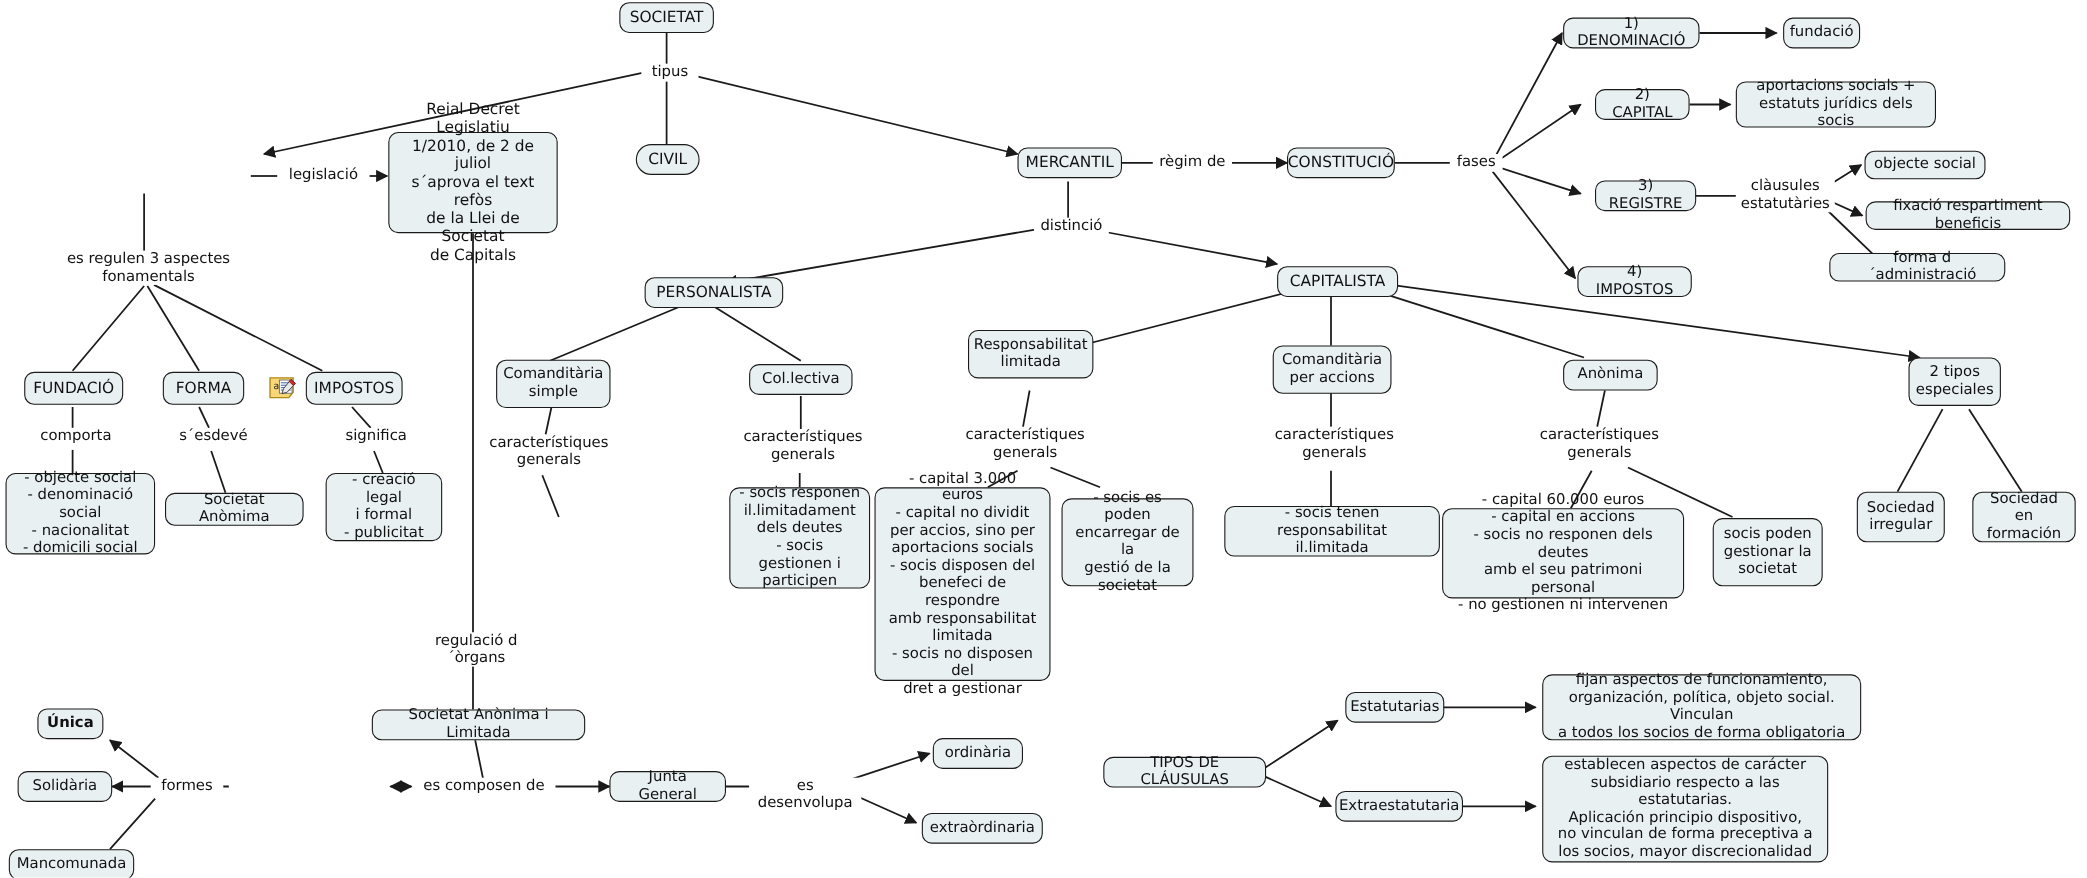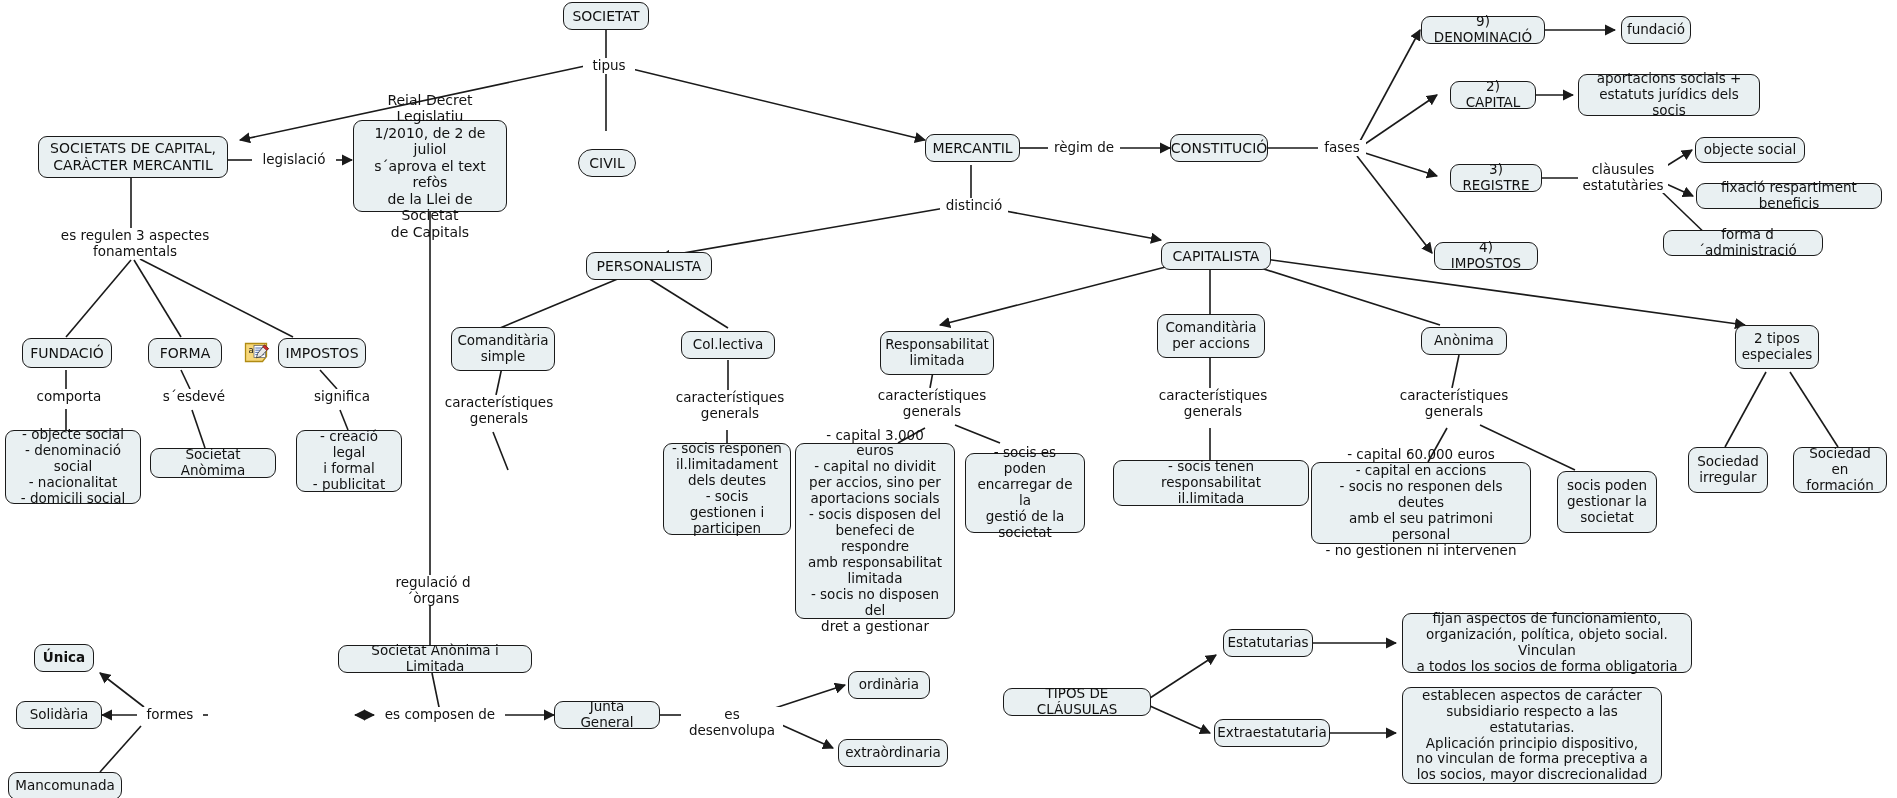--- a/index.html
+++ b/index.html
@@ -149,37 +149,35 @@
       <path d="M 775 722 L 833 748" marker-end="url(#ah)"></path>
 
       <path d="M 1150 698 L 1216 655" marker-end="url(#ah)"></path>
       <path d="M 1150 706 L 1210 733" marker-end="url(#ah)"></path>
       <path d="M 1310 643 L 1396 643" marker-end="url(#ah)"></path>
       <path d="M 1330 733 L 1396 733" marker-end="url(#ah)"></path>
     </g>
   </svg>
 
   <div class="node med" style="left:563px;top:2px;width:86px;height:28px;"><span>SOCIETAT</span></div>
-  <div class="node med" style="left:578px;top:149px;width:58px;height:28px;border-radius:14px;"><span>CIVIL</span></div>
+  <div class="node med" style="left:578px;top:131px;width:58px;height:28px;border-radius:14px;"><span>CIVIL</span></div>
   <div class="node med" style="left:925px;top:134px;width:95px;height:28px;"><span>MERCANTIL</span></div>
   <div class="node med" style="left:1170px;top:134px;width:98px;height:28px;"><span>CONSTITUCIÓ</span></div>
 
-  <div class="node small" style="left:1421px;top:16px;width:124px;height:28px;"><span>9) DENOMINACIÓ</span></div>
+  <div class="node small" style="left:1421px;top:16px;width:124px;height:28px;"><span>1) DENOMINACIÓ</span></div>
   <div class="node small" style="left:1621px;top:16px;width:70px;height:28px;"><span>fundació</span></div>
   <div class="node small" style="left:1450px;top:81px;width:86px;height:28px;"><span>2) CAPITAL</span></div>
   <div class="node small" style="left:1578px;top:74px;width:182px;height:42px;"><span>aportacions socials +
 estatuts jurídics dels socis</span></div>
   <div class="node small" style="left:1450px;top:164px;width:92px;height:28px;"><span>3) REGISTRE</span></div>
   <div class="node small" style="left:1695px;top:137px;width:110px;height:26px;"><span>objecte social</span></div>
   <div class="node small" style="left:1696px;top:183px;width:186px;height:26px;"><span>fixació respartiment beneficis</span></div>
   <div class="node small" style="left:1663px;top:230px;width:160px;height:26px;padding-left:16px;"><span>forma d´administració</span></div>
   <div class="node small" style="left:1434px;top:242px;width:104px;height:28px;"><span>4) IMPOSTOS</span></div>
 
-  <div class="node med" style="left:38px;top:136px;width:190px;height:42px;"><span>SOCIETATS DE CAPITAL,
-CARÀCTER MERCANTIL</span></div>
   <div class="node med" style="left:353px;top:120px;width:154px;height:92px;"><span>Reial Decret Legislatiu
 1/2010, de 2 de juliol
 s´aprova el text refòs
 de la Llei de Societat
 de Capitals</span></div>
 
   <div class="node med" style="left:22px;top:338px;width:90px;height:30px;"><span>FUNDACIÓ</span></div>
   <div class="node med" style="left:148px;top:338px;width:74px;height:30px;"><span>FORMA</span></div>
   <div class="node med" style="left:278px;top:338px;width:88px;height:30px;"><span>IMPOSTOS</span></div>
 
@@ -207,21 +205,21 @@
   <div class="node small" style="left:296px;top:430px;width:106px;height:62px;"><span>- creació legal
 i formal
 - publicitat</span></div>
 
   <div class="node med" style="left:586px;top:252px;width:126px;height:28px;"><span>PERSONALISTA</span></div>
   <div class="node med" style="left:1161px;top:242px;width:110px;height:28px;"><span>CAPITALISTA</span></div>
 
   <div class="node small" style="left:451px;top:327px;width:104px;height:44px;"><span>Comanditària
 simple</span></div>
   <div class="node small" style="left:681px;top:331px;width:94px;height:28px;"><span>Col.lectiva</span></div>
-  <div class="node small" style="left:880px;top:331px;width:114px;height:44px;"><span>Responsabilitat
+  <div class="node small" style="left:880px;top:300px;width:114px;height:44px;"><span>Responsabilitat
 limitada</span></div>
   <div class="node small" style="left:1157px;top:314px;width:108px;height:44px;"><span>Comanditària
 per accions</span></div>
   <div class="node small" style="left:1421px;top:327px;width:86px;height:28px;"><span>Anònima</span></div>
   <div class="node small" style="left:1735px;top:325px;width:84px;height:44px;"><span>2 tipos
 especiales</span></div>
 
   <div class="node small" style="left:663px;top:443px;width:128px;height:92px;"><span>- socis responen
 il.limitadament
 dels deutes

